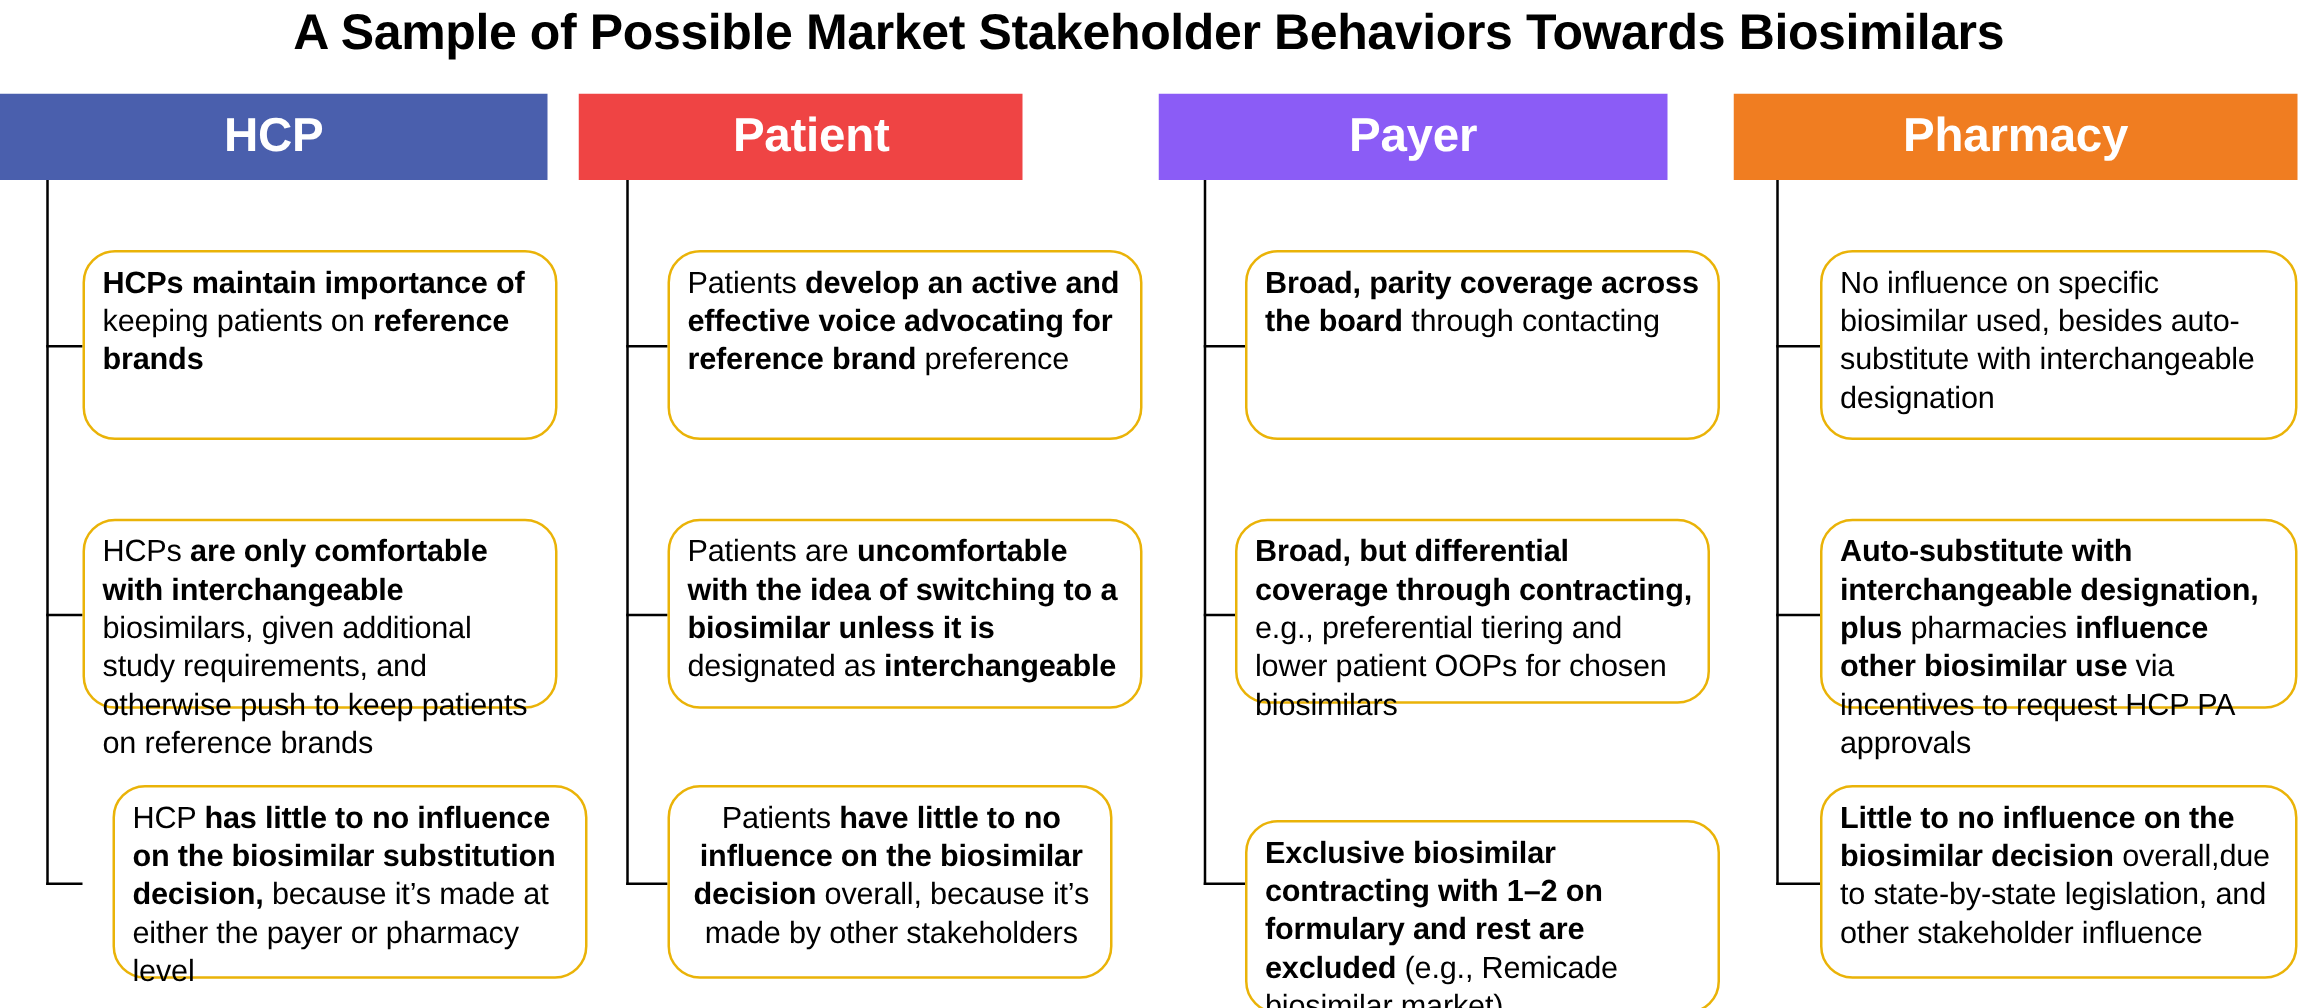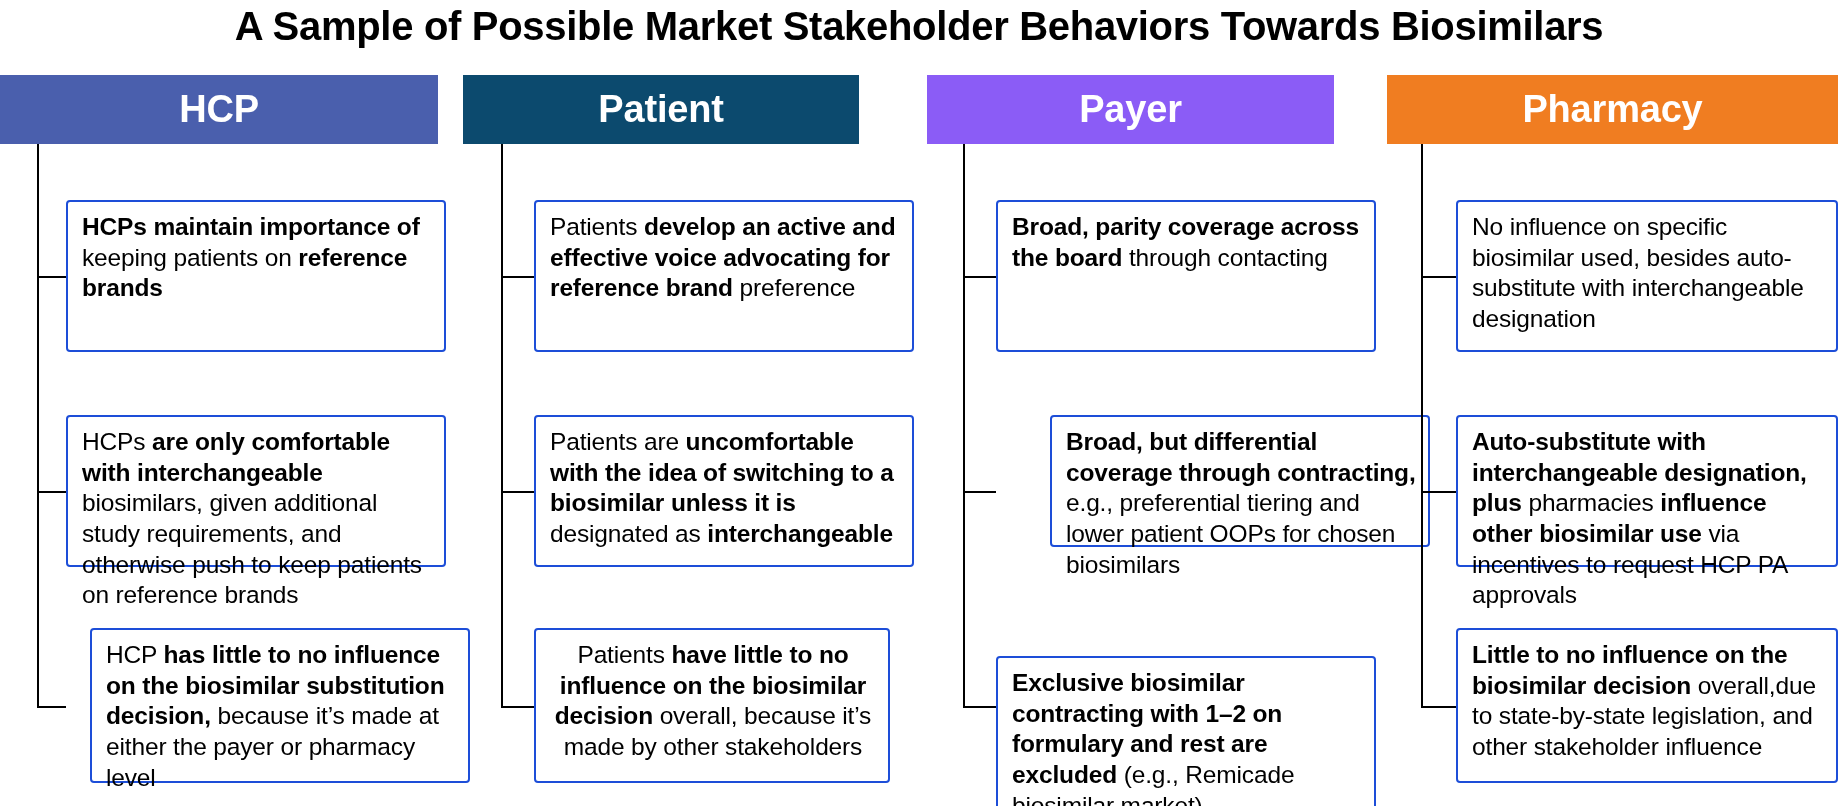--- a/index.html
+++ b/index.html
@@ -63,22 +63,22 @@
   }
   .connector-branch {
     position: absolute;
     height: 2px;
     background: #000000;
   }
 
   .node-box {
     position: absolute;
     box-sizing: border-box;
-    border: 2px solid #1d4ed8;
-    border-radius: 4px;
+    border: 2px solid #eab308;
+    border-radius: 26px;
     background: #ffffff;
     padding: 10px 12px 8px 14px;
   }
   .node-text {
     font-size: 24.5px;
     line-height: 1.25;
     color: #000000;
     font-weight: normal;
     letter-spacing: -0.15px;
   }
@@ -102,21 +102,21 @@
     </div>
     <div class="node-box" style="left: 66px; top: 415px; width: 380px; height: 152px;">
       <div class="node-text"><span>HCPs </span><b>are only comfortable with interchangeable </b><span>biosimilars, given additional study requirements, and otherwise push to keep patients on reference brands</span></div>
     </div>
     <div class="node-box" style="left: 66px; top: 628px; width: 380px; height: 155px; margin-left: 24px;">
       <div class="node-text"><span>HCP </span><b>has little to no influence on the biosimilar substitution decision, </b><span>because it’s made at either the payer or pharmacy level</span></div>
     </div>
   </div>
 
   <div class="column">
-    <div class="col-header" style="left: 463px; top: 75px; width: 396px; background: #0c4a6e;">Patient</div>
+    <div class="col-header" style="left: 463px; top: 75px; width: 338px; background: #ef4444; padding-left: 17px;">Patient</div>
     <div class="connector-trunk" style="left: 501px; top: 144px; height: 563.5px;"></div>
     <div class="connector-branch" style="left: 501px; top: 276px; width: 33px;"></div>
     <div class="connector-branch" style="left: 501px; top: 491px; width: 33px;"></div>
     <div class="connector-branch" style="left: 501px; top: 706px; width: 33px;"></div>
     <div class="node-box" style="left: 534px; top: 200px; width: 380px; height: 152px;">
       <div class="node-text"><span>Patients </span><b>develop an active and effective voice advocating for reference brand </b><span>preference</span></div>
     </div>
     <div class="node-box" style="left: 534px; top: 415px; width: 380px; height: 152px;">
       <div class="node-text"><span>Patients are </span><b>uncomfortable with the idea of switching to a biosimilar unless it is </b><span>designated as </span><b>interchangeable</b></div>
     </div>
@@ -127,21 +127,21 @@
 
   <div class="column">
     <div class="col-header" style="left: 927px; top: 75px; width: 407px; background: #8b5cf6;">Payer</div>
     <div class="connector-trunk" style="left: 963px; top: 144px; height: 563.5px;"></div>
     <div class="connector-branch" style="left: 963px; top: 276px; width: 33px;"></div>
     <div class="connector-branch" style="left: 963px; top: 491px; width: 33px;"></div>
     <div class="connector-branch" style="left: 963px; top: 706px; width: 33px;"></div>
     <div class="node-box" style="left: 996px; top: 200px; width: 380px; height: 152px;">
       <div class="node-text"><b>Broad, parity coverage across the board </b><span>through contacting</span></div>
     </div>
-    <div class="node-box" style="left: 1050px; top: 415px; width: 380px; height: 132px;">
+    <div class="node-box" style="left: 988px; top: 415px; width: 380px; height: 148px;">
       <div class="node-text"><b>Broad, but differential coverage through contracting,</b><span> e.g., preferential tiering and lower patient OOPs for chosen biosimilars</span></div>
     </div>
     <div class="node-box" style="left: 996px; top: 628px; width: 380px; height: 155px; margin-top: 28px;">
       <div class="node-text"><b>Exclusive biosimilar contracting with 1–2 on formulary and rest are excluded </b><span>(e.g., Remicade biosimilar market)</span></div>
     </div>
   </div>
 
   <div class="column">
     <div class="col-header" style="left: 1387px; top: 75px; width: 451px; background: rgb(240, 125, 33);">Pharmacy</div>
     <div class="connector-trunk" style="left: 1421px; top: 144px; height: 563.5px;"></div>

